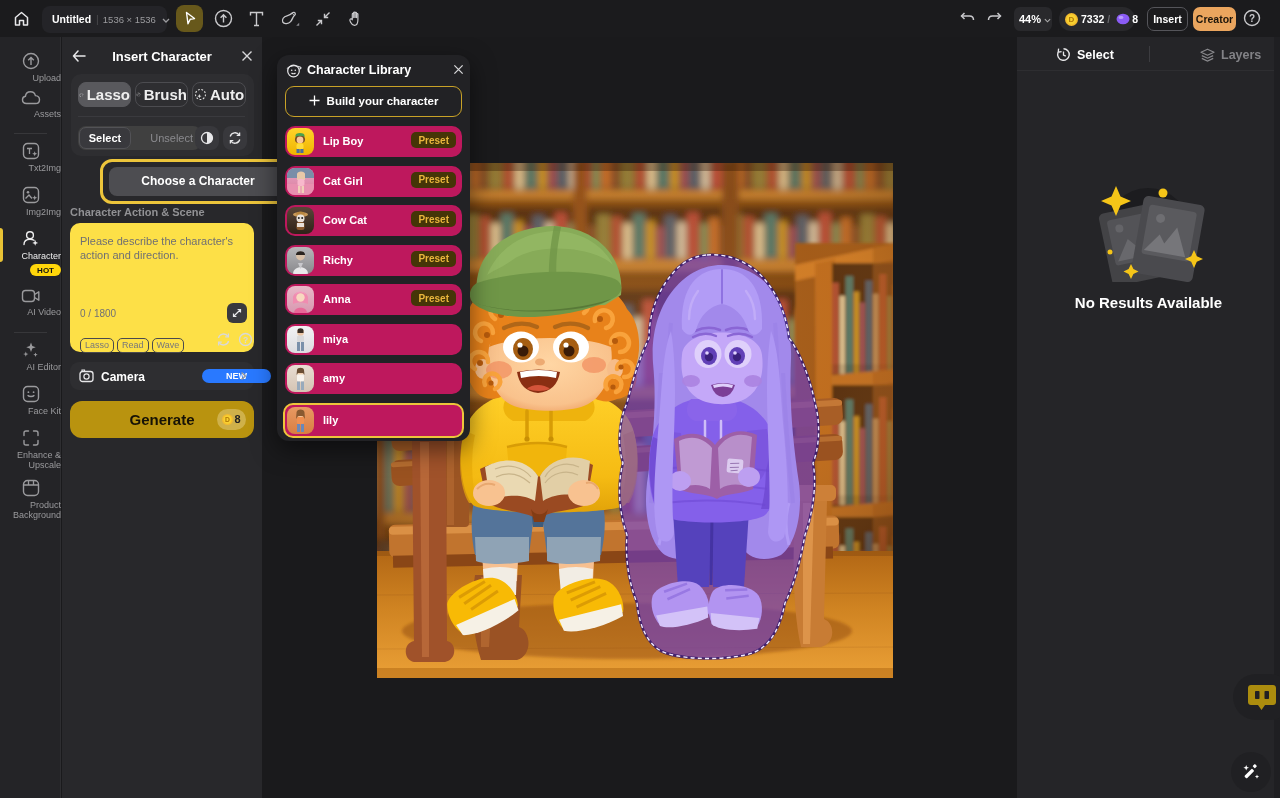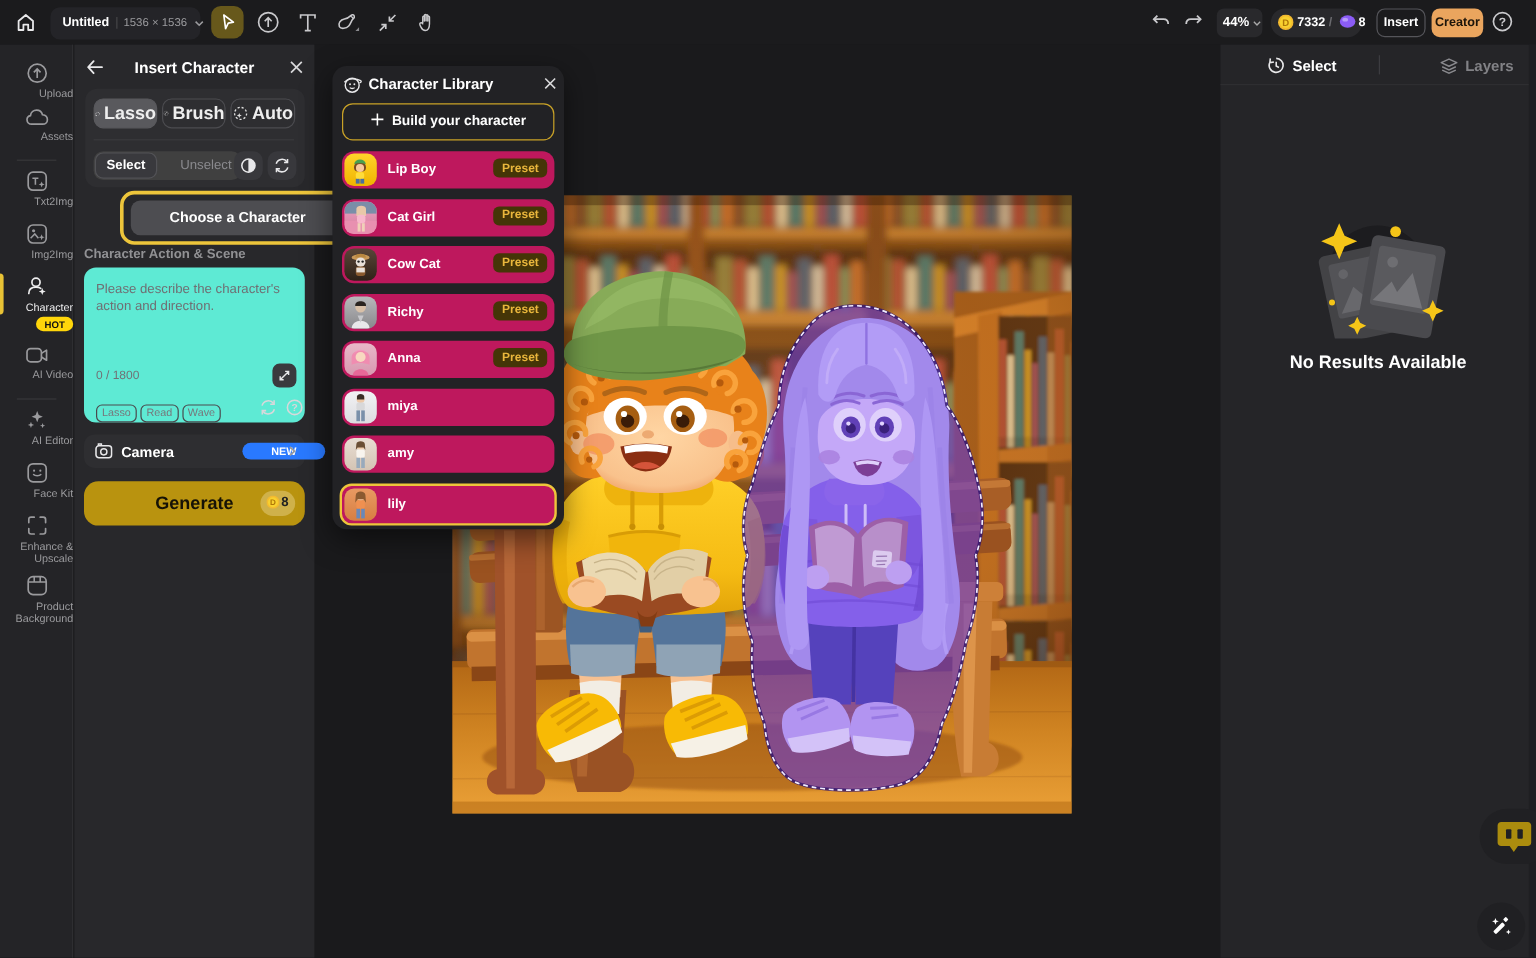--- a/index.html
+++ b/index.html
@@ -29,21 +29,21 @@
 .card { position:absolute; background:#2e2e31; border-radius:10px; }
 .tabbtn { position:absolute; top:8px; height:25px; border-radius:8px; color:#eee; font-size:15px; font-weight:bold; display:flex; align-items:center; justify-content:center; gap:3px; border:1px solid #4c4c50; }
 .tabbtn.sel { background:#59595d; border-color:#59595d; }
 .seg { position:absolute; left:8px; top:0; width:123px; height:24px; background:#404040; border-radius:8px; }
 .seg .on { position:absolute; left:1px; top:1px; width:52px; height:22px; background:#39393d; border:1px solid #525256; border-radius:7px; color:#fff; font-size:11px; font-weight:bold; text-align:center; line-height:21px; }
 .seg .off { position:absolute; right:8px; top:0; height:24px; line-height:24px; color:#8a8a8e; font-size:11px; }
 .sqbtn { position:absolute; top:0; width:24px; height:24px; background:#38383c; border-radius:8px; display:flex; align-items:center; justify-content:center; }
 .choose-outer { position:absolute; left:2px; top:122px; width:196px; height:45px; border:3px solid #edc53b; border-radius:12px; background:#28282b;margin-left:36px; }
 .choose-btn { position:absolute; left:6px; top:5px; width:178px; height:29px; background:#4d4d51; border-radius:8px; color:#fff; font-weight:bold; font-size:12px; text-align:center; line-height:29px; }
 .cas-label { position:absolute; left:8px; top:169px; color:#919194; font-weight:bold; font-size:11px; }
-.ta { position:absolute; left:8px; top:186px; width:184px; height:129px; background:#5eead4; border-radius:10px;text-decoration:underline; }
+.ta { position:absolute; left:8px; top:186px; width:184px; height:129px; background:#fde047; border-radius:10px;text-decoration:underline; }
 .ta .ph { position:absolute; left:10px; top:11px; width:162px; color:#6f6f73; font-size:11px; line-height:14px; }
 .ta .cnt { position:absolute; left:10px; top:85px; color:#717175; font-size:10px; }
 .ta .exp { position:absolute; right:7px; top:80px; width:20px; height:20px; background:#3a3a3e; border-radius:6px; display:flex; align-items:center; justify-content:center; }
 .chip { display:inline-block; border:1px solid #4a4a4e; color:#77777b; border-radius:5px; font-size:9px; padding:1.5px 4px; margin-right:3px; }
 .cam { position:absolute; left:8px; top:325px; width:184px; height:28px; background:#2e2e31; border-radius:9px; }
 .new { position:absolute; background:#2979ff; color:#fff; font-weight:bold; font-size:9px; border-radius:8px; padding:2px 24px; }
 .gen { position:absolute; left:8px; top:364px; width:184px; height:37px; background:#b9930f; border-radius:12px; color:#161206; font-weight:bold; font-size:15px; text-align:center; line-height:37px; }
 .gen .cost { position:absolute; right:8px; top:8px; width:29px; height:21px; background:#cfb14a; border-radius:11px; font-size:11px; color:#222; line-height:21px; text-align:center; }
 
 .lib-row { position:absolute; left:8px; width:177px; height:31px; background:#be185d; border-radius:10px; color:#fff; font-size:11px; }

